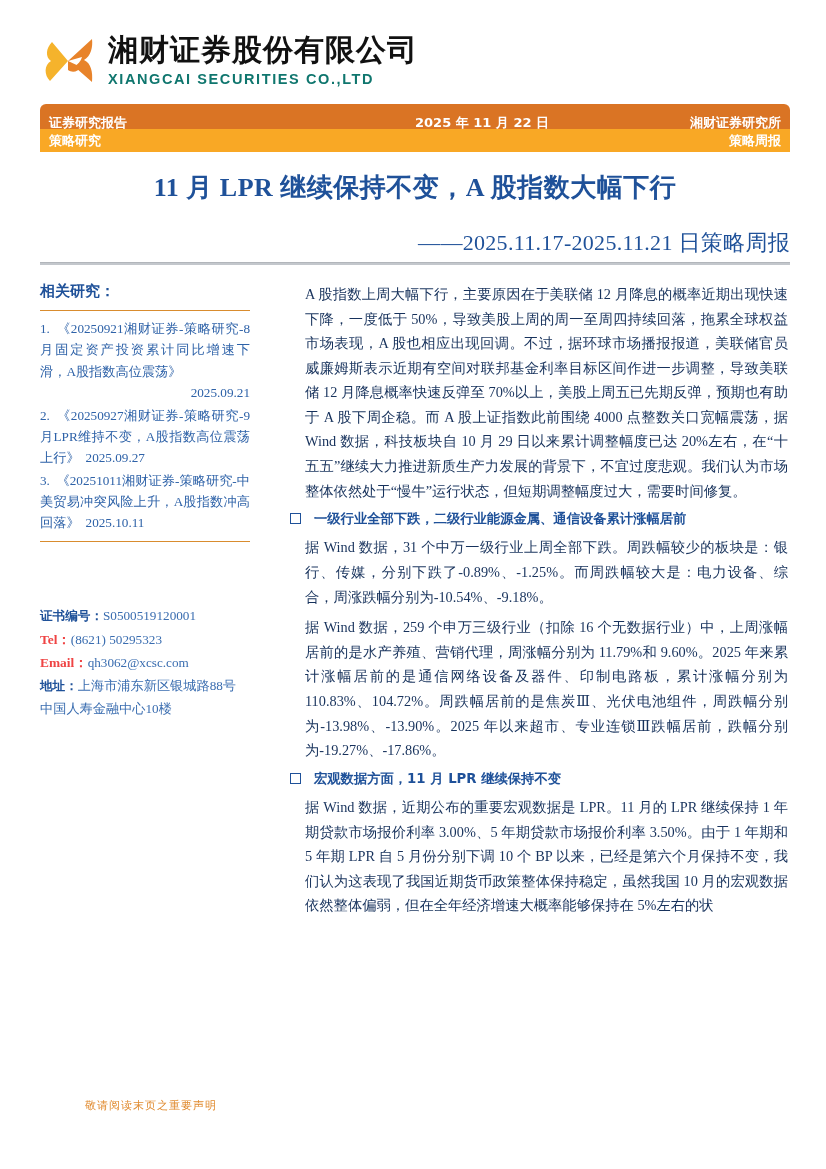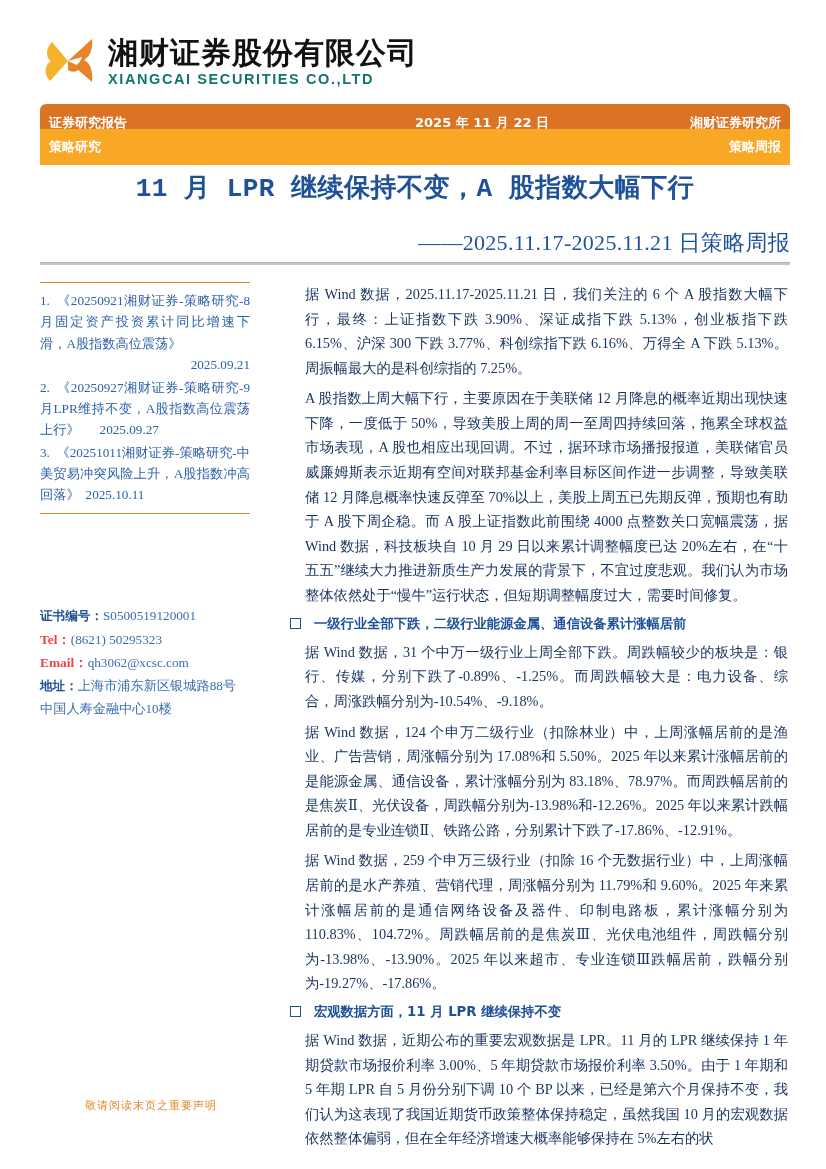--- a/index.html
+++ b/index.html
@@ -10,44 +10,44 @@
     color:#1a1a1a;overflow:hidden;position:relative;
   }
   .page{position:relative;width:826px;height:1169px;box-sizing:border-box;}
 
   
   .masthead{position:absolute;left:40px;top:22px;width:750px;height:78px;display:flex;align-items:center;}
   .logo-mark{width:58px;height:58px;position:relative;flex:0 0 58px;margin-right:10px;}
   .logo-mark svg{display:block;}
   .logo-words{display:flex;flex-direction:column;justify-content:center;padding-top:2px;}
   .logo-cn{
-    font-family:Liberation Sans, sans-serif;
+    font-family:Liberation Mono, monospace;
     font-size:30px;font-weight:700;color:#111111;letter-spacing:1px;line-height:1.12;
   }
   .logo-en{
     font-family:"Liberation Sans","DejaVu Sans",sans-serif;
     font-size:14.5px;font-weight:700;color:#0f766e;letter-spacing:1.6px;line-height:1.2;margin-top:1px;
   }
 
   
   .bar{position:absolute;left:40px;width:750px;box-sizing:border-box;
        font-family:"DejaVu Sans","Liberation Sans",sans-serif;
        color:#ffffff;font-weight:700;}
   .bar-top{top:104px;height:37px;background:#da7424;border-radius:6px;}
-  .bar-bot{top:129px;height:36px;background:#f9a825;text-align:center;}
+  .bar-bot{top:129px;height:23px;background:#f9a825;text-align:center;}
   .bar-inner{position:relative;height:100%;width:100%;}
   .bar-inner span{position:absolute;top:50%;transform:translateY(-50%);font-size:13px;white-space:nowrap;}
   .bar-l{left:9px;}
   .bar-c{left:50%;transform:translate(-50%,-50%);}
   .bar-r{right:9px;}
 
   
   .title{
     position:absolute;left:40px;top:170px;width:750px;text-align:center;
-    font-family:Liberation Mono, monospace;
+    font-family:Liberation Serif, serif;
     font-size:26px;font-weight:700;color:#1f5199;letter-spacing:.5px;
   }
   .subtitle{
     position:absolute;left:40px;top:228px;width:750px;text-align:right;
     font-family:"Liberation Serif","DejaVu Serif",serif;
     font-size:22px;color:#1f5199;letter-spacing:.3px;
   }
   .rule-head{position:absolute;left:40px;top:262px;width:750px;height:2px;
     background:#c3c7cc;border-top:1px solid #b2b6bb;}
 
@@ -138,24 +138,25 @@
       <span class="bar-l">策略研究</span>
       <span class="bar-r">策略周报</span>
     </div>
   </div>
 
   <div class="title">11 月 LPR 继续保持不变，A 股指数大幅下行</div>
   <div class="subtitle">——2025.11.17-2025.11.21 日策略周报</div>
   <div class="rule-head"></div>
 
   <div class="sidebar">
+    <div class="side-head">相关研究：</div>
     <div class="side-rule"></div>
     <div class="rel-list" id="rel-list">
         <div class="rel-item"><span>1. </span><span>《20250921湘财证券-策略研究-8月固定资产投资累计同比增速下滑，A股指数高位震荡》</span><span class="rel-date">2025.09.21</span></div>
-        <div class="rel-item"><span>2. </span><span>《20250927湘财证券-策略研究-9月LPR维持不变，A股指数高位震荡上行》</span><span style="margin-left: 20px;">2025.09.27</span></div>
+        <div class="rel-item"><span>2. </span><span>《20250927湘财证券-策略研究-9月LPR维持不变，A股指数高位震荡上行》</span><span style="margin-left: 6px;">2025.09.27</span></div>
         <div class="rel-item"><span>3. </span><span>《20251011湘财证券-策略研究-中美贸易冲突风险上升，A股指数冲高回落》</span><span style="margin-left: 6px;">2025.10.11</span></div>
       </div>
     <div class="side-rule bottom"></div>
   </div>
 
   <div class="contact">
     <div class="contact-row">
       <span class="k">证书编号：</span><span class="v">S0500519120001</span>
     </div>
     <div class="contact-row">
@@ -168,30 +169,28 @@
       <span class="k">地址：</span><span class="v">上海市浦东新区银城路88号</span>
     </div>
     <div class="contact-row wrap">
       <span class="v">中国人寿金融中心10楼</span>
     </div>
   </div>
 
   <div class="main">
     <div id="sections">
         <div class="sec">
-          <p class="para">据 Wind 数据，2025.11.17-2025.11.21 日，我们关注的 6 个 A 股指数大幅下行，最终：上证指数下跌 3.90%、深证成指下跌 5.13%，创业板指下跌 6.15%、沪深 300 下跌 3.77%、科创综指下跌 6.16%、万得全 A 下跌 5.13%。周振幅最大的是科创综指的 7.25%。</p>
           <p class="para">A 股指数上周大幅下行，主要原因在于美联储 12 月降息的概率近期出现快速下降，一度低于 50%，导致美股上周的周一至周四持续回落，拖累全球权益市场表现，A 股也相应出现回调。不过，据环球市场播报报道，美联储官员威廉姆斯表示近期有空间对联邦基金利率目标区间作进一步调整，导致美联储 12 月降息概率快速反弹至 70%以上，美股上周五已先期反弹，预期也有助于 A 股下周企稳。而 A 股上证指数此前围绕 4000 点整数关口宽幅震荡，据 Wind 数据，科技板块自 10 月 29 日以来累计调整幅度已达 20%左右，在“十五五”继续大力推进新质生产力发展的背景下，不宜过度悲观。我们认为市场整体依然处于“慢牛”运行状态，但短期调整幅度过大，需要时间修复。</p>
         </div>
         <div class="sec">
           <div class="sec-head">
             <span class="bullet"></span>
             <div class="sec-title">一级行业全部下跌，二级行业能源金属、通信设备累计涨幅居前</div>
           </div>
           <p class="para">据 Wind 数据，31 个中万一级行业上周全部下跌。周跌幅较少的板块是：银行、传媒，分别下跌了-0.89%、-1.25%。而周跌幅较大是：电力设备、综合，周涨跌幅分别为-10.54%、-9.18%。</p>
-          <p class="para">据 Wind 数据，124 个申万二级行业（扣除林业）中，上周涨幅居前的是渔业、广告营销，周涨幅分别为 17.08%和 5.50%。2025 年以来累计涨幅居前的是能源金属、通信设备，累计涨幅分别为 83.18%、78.97%。而周跌幅居前的是焦炭Ⅱ、光伏设备，周跌幅分别为-13.98%和-12.26%。2025 年以来累计跌幅居前的是专业连锁Ⅱ、铁路公路，分别累计下跌了-17.86%、-12.91%。</p>
           <p class="para">据 Wind 数据，259 个申万三级行业（扣除 16 个无数据行业）中，上周涨幅居前的是水产养殖、营销代理，周涨幅分别为 11.79%和 9.60%。2025 年来累计涨幅居前的是通信网络设备及器件、印制电路板，累计涨幅分别为 110.83%、104.72%。周跌幅居前的是焦炭Ⅲ、光伏电池组件，周跌幅分别为-13.98%、-13.90%。2025 年以来超市、专业连锁Ⅲ跌幅居前，跌幅分别为-19.27%、-17.86%。</p>
         </div>
         <div class="sec">
           <div class="sec-head">
             <span class="bullet"></span>
             <div class="sec-title">宏观数据方面，11 月 LPR 继续保持不变</div>
           </div>
           <p class="para">据 Wind 数据，近期公布的重要宏观数据是 LPR。11 月的 LPR 继续保持 1 年期贷款市场报价利率 3.00%、5 年期贷款市场报价利率 3.50%。由于 1 年期和 5 年期 LPR 自 5 月份分别下调 10 个 BP 以来，已经是第六个月保持不变，我们认为这表现了我国近期货币政策整体保持稳定，虽然我国 10 月的宏观数据依然整体偏弱，但在全年经济增速大概率能够保持在 5%左右的状</p>
         </div>
       </div>

